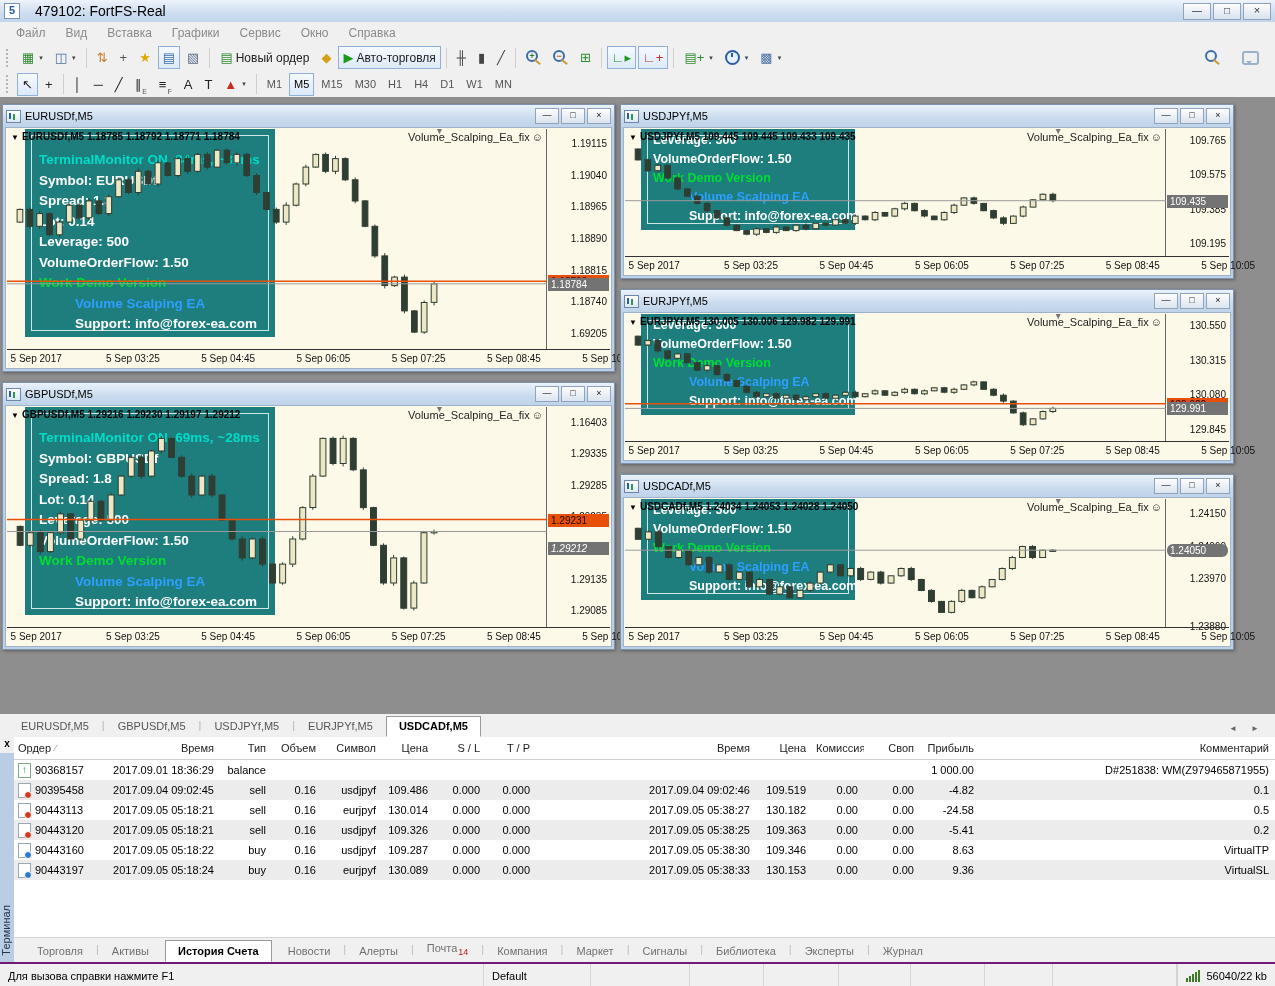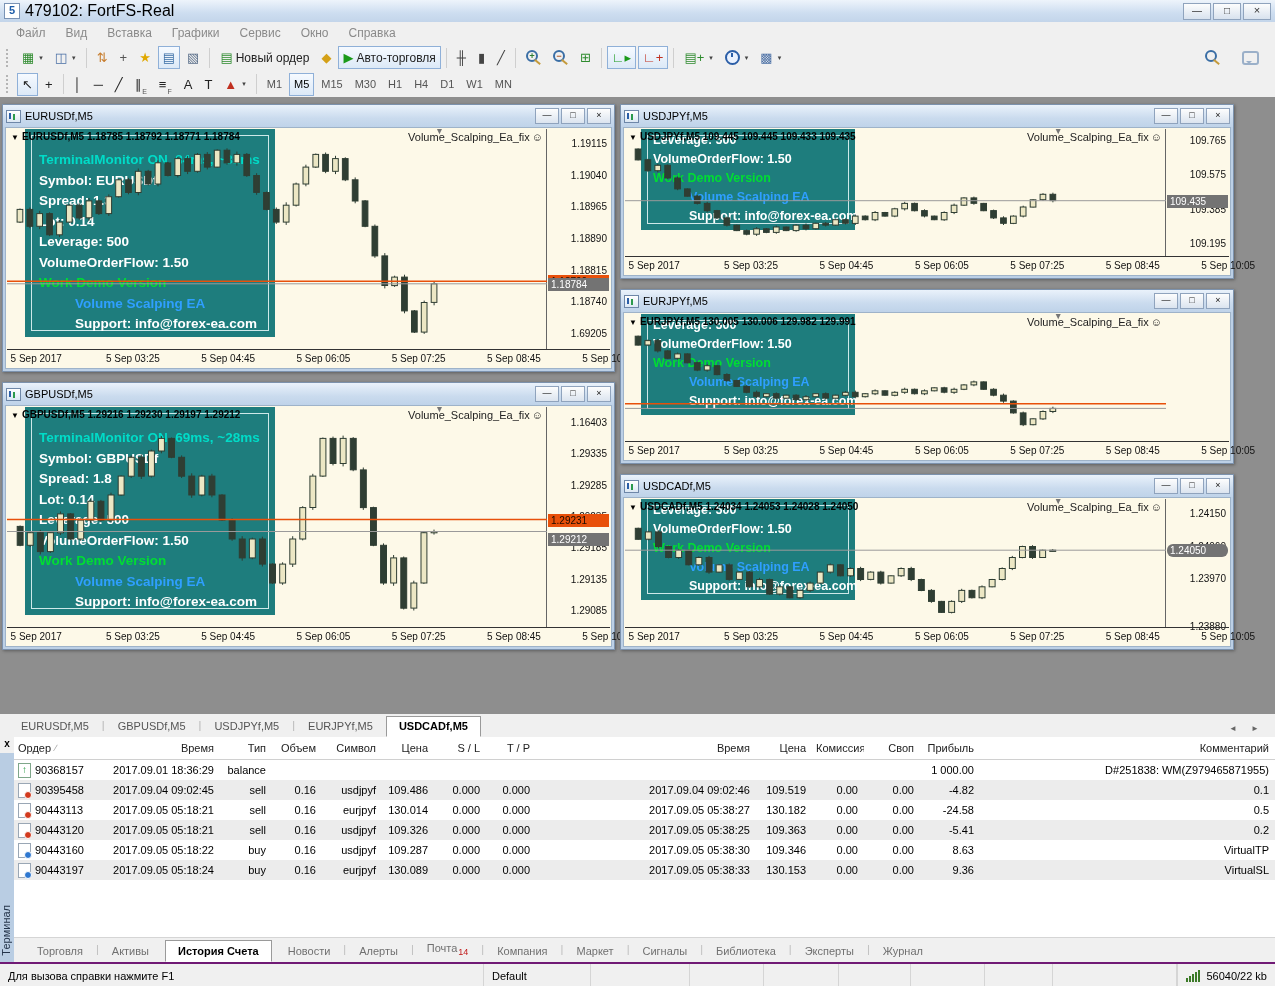--- a/index.html
+++ b/index.html
@@ -2,21 +2,21 @@
 <html><head>
 <meta charset="utf-8">
 <style>
   html,body{margin:0;padding:0;background:#d6d6d6;}
   body{width:1275px;height:986px;overflow:hidden;font-family:"Liberation Sans","DejaVu Sans",sans-serif;font-size:11px;color:#000;position:relative;}
   .app{position:absolute;inset:0;background:#f0f0f0;}
 
   
   .titlebar{position:absolute;left:0;top:0;right:0;height:22px;background:linear-gradient(#eef4fb,#cdddf0 60%,#c3d5ea);border-bottom:1px solid #aab8cc;display:flex;align-items:center;padding:0 4px;}
   .appicon{width:14px;height:14px;background:#fff;border:1px solid #7a93b5;color:#1d5ca8;font-weight:bold;font-size:11px;line-height:13px;text-align:center;margin-right:5px;}
-  .apptitle{font-size:16px;}
+  .apptitle{font-size:14px;margin-left:10px;}
   .winbtns{margin-left:auto;display:flex;gap:2px;}
   .wbtn{width:26px;height:15px;border:1px solid #8fa3bd;background:linear-gradient(#fdfdfd,#d8e2ee);font-size:10px;line-height:13px;text-align:center;color:#333;}
   .wbtn.close{font-size:11px;}
 
   
   .menubar{position:absolute;left:0;top:22px;right:0;height:22px;background:#f0f0f0;display:flex;align-items:center;padding-left:6px;border-bottom:1px solid #e2e2e2;}
   .menu-item{padding:3px 10px;color:#8a8a8a;font-size:12px;}
 
   
   .toolbar1{position:absolute;left:0;top:44px;right:0;height:27px;background:#f0f0f0;display:flex;align-items:center;padding-left:4px;border-bottom:1px solid #e0e0e0;}
@@ -577,21 +577,21 @@
       </div>
       <div class="paxis">
             <div class="tick" style="top: 9.71429px;">1.16403</div>
             <div class="tick" style="top: 41.1429px;">1.29335</div>
             <div class="tick" style="top: 72.5714px;">1.29285</div>
             <div class="tick" style="top: 104px;">1.29235</div>
             <div class="tick" style="top: 135.429px;">1.29185</div>
             <div class="tick" style="top: 166.857px;">1.29135</div>
             <div class="tick" style="top: 198.286px;">1.29085</div>
             <div class="plabel ask" style="top: 106.514px;">1.29231</div>
-            <div class="plabel bid" style="top: 126px;">1.29212</div>
+            <div class="plabel bid" style="top: 135px; font-style: italic;">1.29212</div>
           </div>
       <div class="taxis">
             <span style="left: 0.6%;">5 Sep 2017</span>
             <span style="left: 16.4%;">5 Sep 03:25</span>
             <span style="left: 32.2%;">5 Sep 04:45</span>
             <span style="left: 48%;">5 Sep 06:05</span>
             <span style="left: 63.8%;">5 Sep 07:25</span>
             <span style="left: 79.6%;">5 Sep 08:45</span>
             <span style="left: 95.4%;">5 Sep 10:05</span>
           </div>
@@ -849,20 +849,28 @@
               <line x1="0" y1="94.4" x2="541" y2="94.4" stroke="#9a9a9a" stroke-width="1"></line>
             </svg>
         <div class="chead">
           <span class="dtri">▼</span><span>EURJPYf,M5  130.005 130.006 129.982 129.991</span>
         </div>
         <div class="ealabel">
           <span>Volume_Scalping_Ea_fix</span><span class="smiley">☺</span>
         </div>
         <div class="shiftmark" style="left: 428.8px;">▼</div>
       </div>
+      <div class="paxis">
+            <div class="tick" style="top: 5.81395px;">130.550</div>
+            <div class="tick" style="top: 40.5174px;">130.315</div>
+            <div class="tick" style="top: 75.2209px;">130.080</div>
+            <div class="tick" style="top: 109.924px;">129.845</div>
+            <div class="plabel ask" style="top: 83.786px;">130.022</div>
+            <div class="plabel bid" style="top: 88.364px;">129.991</div>
+          </div>
       <div class="taxis">
             <span style="left: 0.6%;">5 Sep 2017</span>
             <span style="left: 16.4%;">5 Sep 03:25</span>
             <span style="left: 32.2%;">5 Sep 04:45</span>
             <span style="left: 48%;">5 Sep 06:05</span>
             <span style="left: 63.8%;">5 Sep 07:25</span>
             <span style="left: 79.6%;">5 Sep 08:45</span>
             <span style="left: 95.4%;">5 Sep 10:05</span>
           </div>
     </div>

